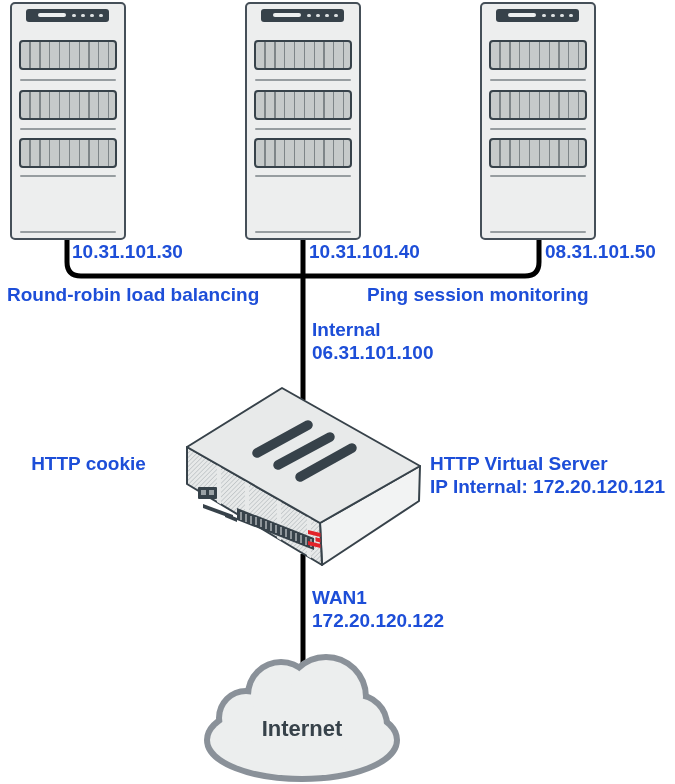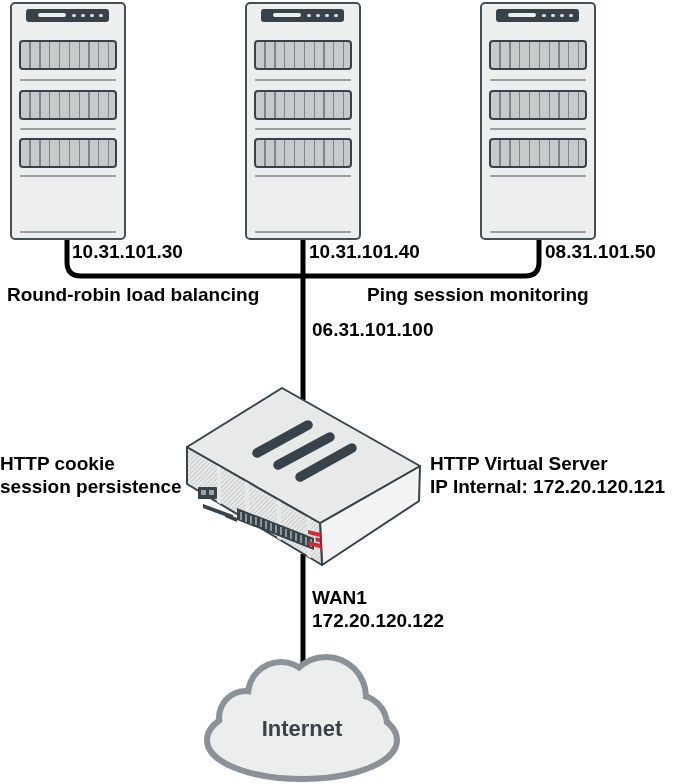--- a/index.html
+++ b/index.html
@@ -25,21 +25,21 @@
   .srv-dots i{display:block;width:3.6px;height:3.6px;border-radius:50%;background:#DCE0E1;}
   .bay{
     position:absolute;left:7px;width:98px;height:30px;
     border:2px solid #37424A;border-radius:4px;box-sizing:border-box;
     background:repeating-linear-gradient(90deg,#C6CACA 0,#C6CACA 8.5px,#7E8588 8.5px,#7E8588 9.8px);
   }
   .sep{position:absolute;left:8px;width:96px;height:2px;background:#979DA0;border-radius:1px;}
   
   .lbl{
     position:absolute;font-weight:700;font-size:19px;line-height:23px;
-    color:#000000;white-space:nowrap;
+    color:#1d4ed8;white-space:nowrap;
   }
   .overlay{position:absolute;left:0;top:0;}
 </style>
 </head>
 <body>
 
 <svg class="overlay" width="675" height="784">
   <path d="M67,234 V262 Q67,276 81,276 H525 Q539,276 539,262 V234" fill="none" stroke="#000000" stroke-width="5"></path>
   <path d="M303,234 V400" fill="none" stroke="#000000" stroke-width="5"></path>
   <path d="M303,554 V668" fill="none" stroke="#000000" stroke-width="5"></path>
@@ -169,26 +169,26 @@
 </svg>
 
 <div class="lbl" style="left:72px;top:240px">10.31.101.30</div>
 <div class="lbl" style="left:309px;top:240px">10.31.101.40</div>
 <div class="lbl" style="left:545px;top:240px">08.31.101.50</div>
 
 <div class="lbl" style="left:7px;top:283px">Round-robin load balancing</div>
 <div class="lbl" style="left:367px;top:283px">Ping session monitoring</div>
 
 <div class="lbl" style="left:312px;top:318px">
+  <div>Internal</div>
   <div>06.31.101.100</div>
 </div>
 
-<div class="lbl" style="left:0;top:452px;width:177px;text-align:left">
+<div class="lbl" style="left:0;top:452px;width:177px;text-align:center">
   <div>HTTP cookie</div>
-  <div>session persistence</div>
 </div>
 
 <div class="lbl" style="left:430px;top:452px">
   <div>HTTP Virtual Server</div>
   <div>IP Internal: 172.20.120.121</div>
 </div>
 
 <div class="lbl" style="left:312px;top:586px">
   <div>WAN1</div>
   <div>172.20.120.122</div>

